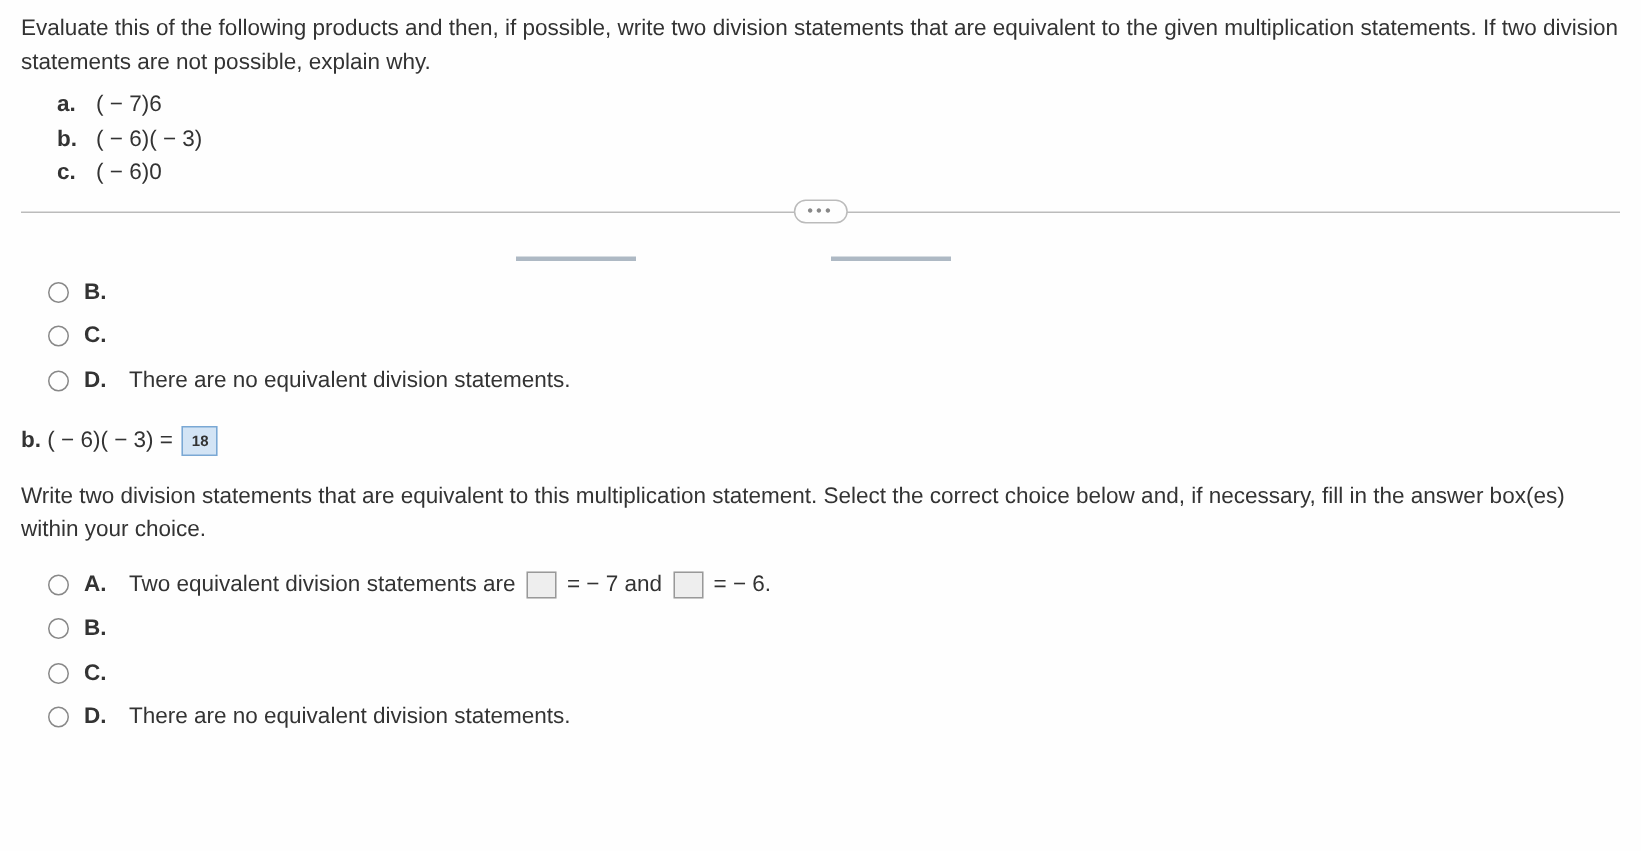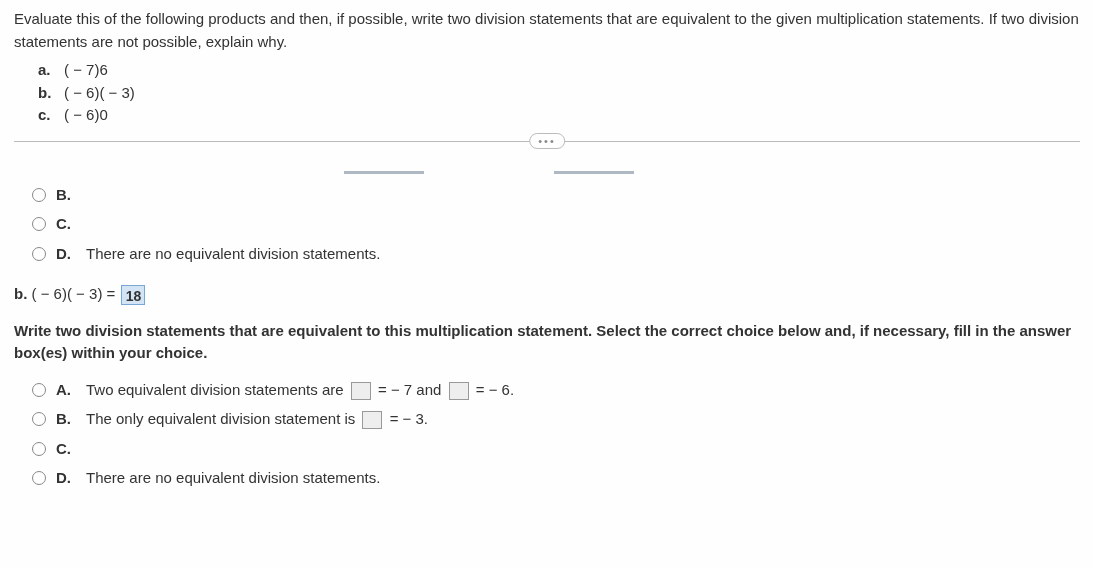--- a/index.html
+++ b/index.html
@@ -35,26 +35,26 @@
     }
     .choice .letter { font-weight: bold; width: 20px; }
     .box {
       display: inline-block; width: 20px; height: 18px;
       border: 1px solid #999; background: #eee; vertical-align: middle;
       margin: 0 3px;
     }
     .box-filled {
       display: inline-block; width: 24px; height: 20px;
       border: 1px solid #7aa8d4; background: #d3e4f5;
-      text-align: center; font-size: 14px; line-height: 20px;
+      text-align: center; font-size: 10px; line-height: 20px;
       vertical-align: middle; margin: 0 2px;
     }
     .part-b-eq { margin: 4px 0 14px 0; font-weight: bold; }
     .part-b-eq .normal { font-weight: normal; }
-    .sub-instructions { margin-bottom: 14px; font-weight: bold; }
+    .sub-instructions { margin-bottom: 14px; }
   </style>
 </head>
 <body>
 
 <div class="instructions">Evaluate this of the following products and then, if possible, write two division statements that are equivalent to the given multiplication statements. If two division statements are not possible, explain why.</div>
 
 <div class="problem-list">
   <div class="row">
     <span class="letter">a.</span>
     <span>( − 7)6</span>
@@ -106,23 +106,20 @@
   <div class="choice">
     <span class="radio"></span>
     <span class="letter">A.</span>
     <span>
       <span>Two equivalent division statements are </span><span class="box"></span><span> = − 7 and </span><span class="box"></span><span> = − 6.</span>
     </span>
   </div>
   <div class="choice">
     <span class="radio"></span>
     <span class="letter">B.</span>
-    <span>
-      <span>The only equivalent division statement is </span><span class="box"></span><span> = − 3.</span>
-    </span>
   </div>
   <div class="choice">
     <span class="radio"></span>
     <span class="letter">C.</span>
   </div>
   <div class="choice">
     <span class="radio"></span>
     <span class="letter">D.</span>
     <span>There are no equivalent division statements.</span>
   </div>

